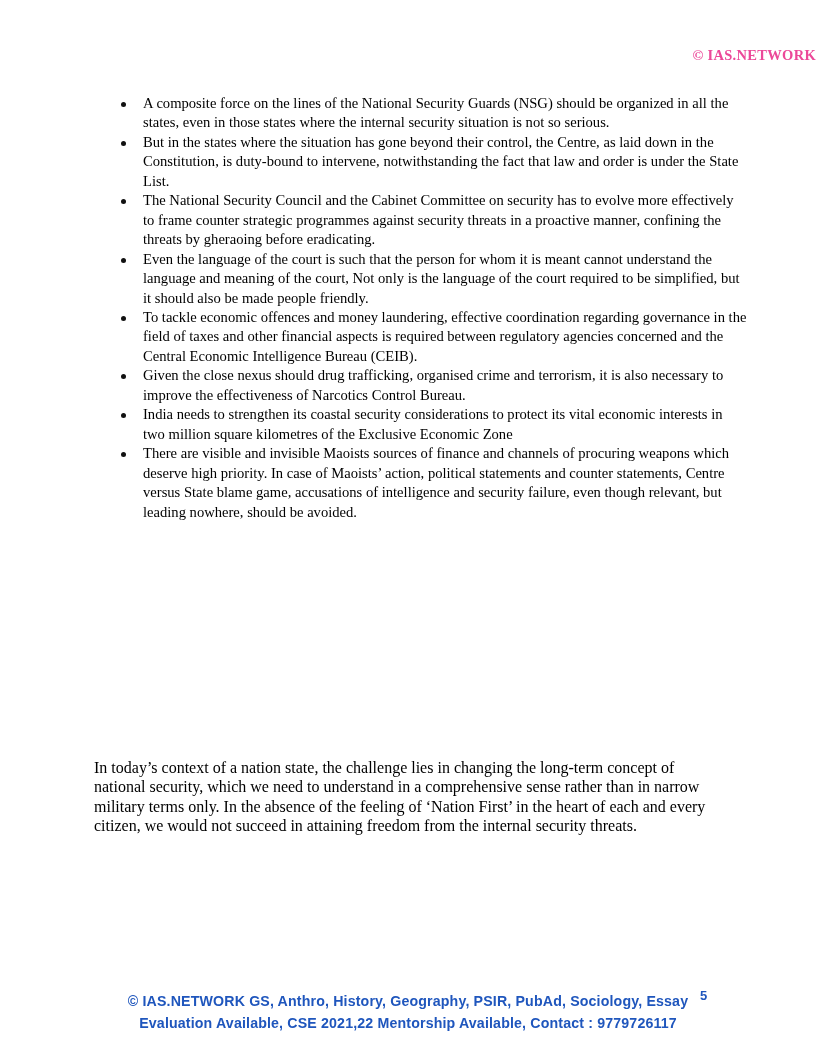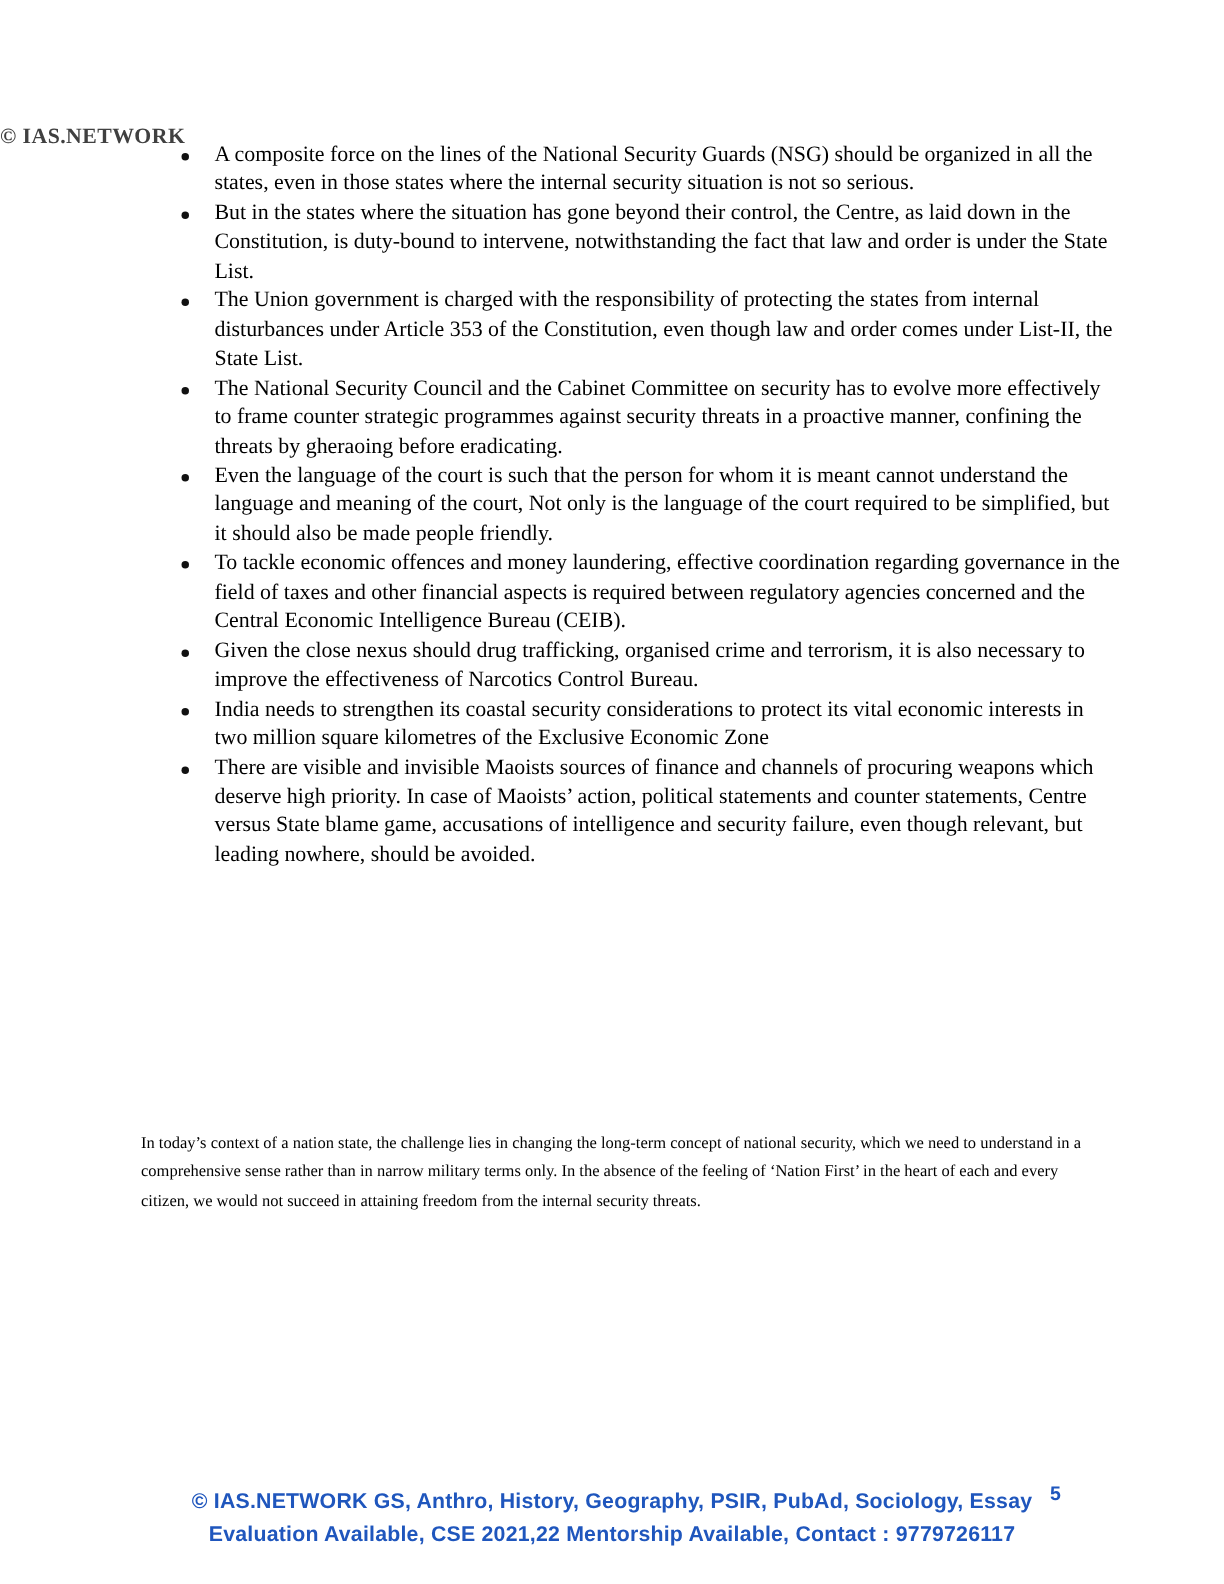--- a/index.html
+++ b/index.html
@@ -22,27 +22,26 @@
     inset: 0;
     background: #ffffff;
   }
 
   
   .doc-header {
     position: absolute;
     top: 47px;
     left: 0;
     width: 816px;
-    text-align: left;
+    text-align: right;
     font-family: "Liberation Serif", serif;
     font-weight: bold;
     font-size: 14.5px;
     letter-spacing: 0.3px;
-    color: #404040;
-    margin-top: 36px;
+    color: #ec4899;
   }
 
   
   .content {
     position: absolute;
     top: 94px;
     left: 0;
     width: 816px;
   }
 
@@ -70,21 +69,21 @@
     height: 5px;
     background: #111111;
     border-radius: 50%;
   }
 
   .closing-para {
     position: absolute;
     top: 742px;
     left: 94px;
     width: 628px;
-    font-size: 11px;
+    font-size: 16px;
     line-height: 19.4px;
     text-align: left;
   }
 
   
   .doc-footer {
     position: absolute;
     top: 990px;
     left: 0;
     width: 816px;
@@ -114,21 +113,20 @@
 <body>
 
 <div class="page">
 
   <div class="doc-header">© IAS.NETWORK</div>
 
   <div class="content">
     <ul class="bullet-list">
       <li>A composite force on the lines of the National Security Guards (NSG) should be organized in all the states, even in those states where the internal security situation is not so serious.</li>
       <li>But in the states where the situation has gone beyond their control, the Centre, as laid down in the Constitution, is duty-bound to intervene, notwithstanding the fact that law and order is under the State List.</li>
-      <li>The Union government is charged with the responsibility of protecting the states from internal disturbances under Article 353 of the Constitution, even though law and order comes under List-II, the State List.</li>
       <li>The National Security Council and the Cabinet Committee on security has to evolve more effectively to frame counter strategic programmes against security threats in a proactive manner, confining the threats by gheraoing before eradicating.</li>
       <li>Even the language of the court is such that the person for whom it is meant cannot understand the language and meaning of the court, Not only is the language of the court required to be simplified, but it should also be made people friendly.</li>
       <li>To tackle economic offences and money laundering, effective coordination regarding governance in the field of taxes and other financial aspects is required between regulatory agencies concerned and the Central Economic Intelligence Bureau (CEIB).</li>
       <li>Given the close nexus should drug trafficking, organised crime and terrorism, it is also necessary to improve the effectiveness of Narcotics Control Bureau.</li>
       <li>India needs to strengthen its coastal security considerations to protect its vital economic interests in two million square kilometres of the Exclusive Economic Zone</li>
       <li>There are visible and invisible Maoists sources of finance and channels of procuring weapons which deserve high priority. In case of Maoists’ action, political statements and counter statements, Centre versus State blame game, accusations of intelligence and security failure, even though relevant, but leading nowhere, should be avoided.</li>
     </ul>
   </div>
 
   <p class="closing-para">In today’s context of a nation state, the challenge lies in changing the long-term concept of national security, which we need to understand in a comprehensive sense rather than in narrow military terms only. In the absence of the feeling of ‘Nation First’ in the heart of each and every citizen, we would not succeed in attaining freedom from the internal security threats.</p>

